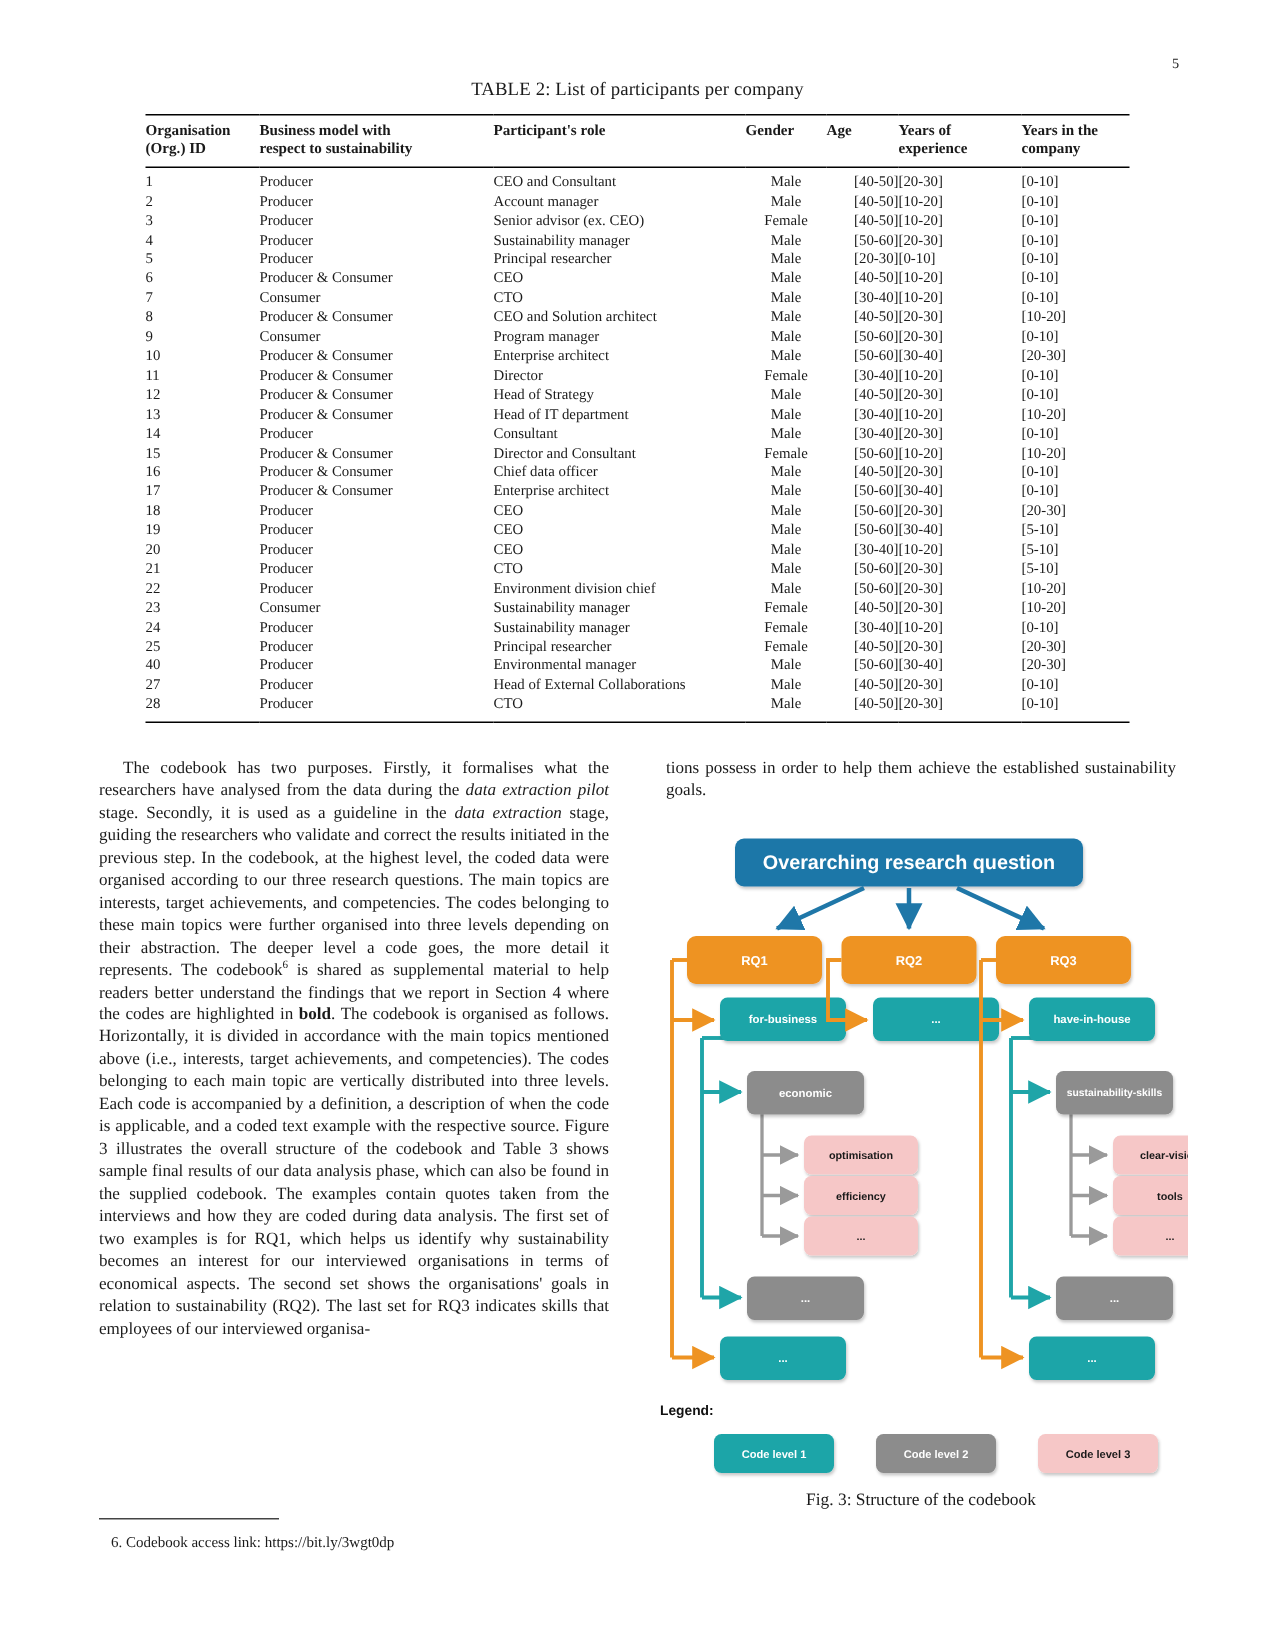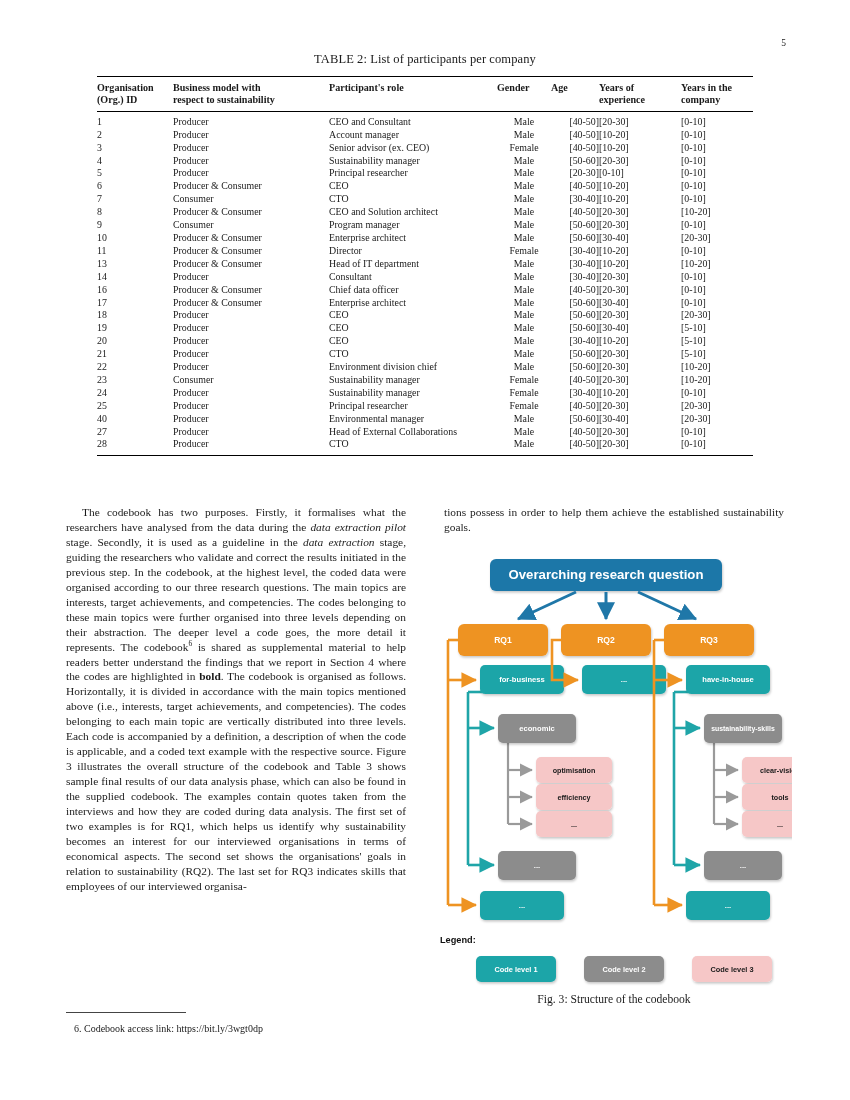--- a/index.html
+++ b/index.html
@@ -234,36 +234,54 @@
           <tr>
             <td class="c0">11</td>
             <td class="c1">Producer &amp; Consumer</td>
             <td class="c2">Director</td>
             <td class="c3">Female</td>
             <td class="c4">[30-40]</td>
             <td class="c5">[10-20]</td>
             <td class="c6">[0-10]</td>
           </tr>
           <tr>
+            <td class="c0">12</td>
+            <td class="c1">Producer &amp; Consumer</td>
+            <td class="c2">Head of Strategy</td>
+            <td class="c3">Male</td>
+            <td class="c4">[40-50]</td>
+            <td class="c5">[20-30]</td>
+            <td class="c6">[0-10]</td>
+          </tr>
+          <tr>
             <td class="c0">13</td>
             <td class="c1">Producer &amp; Consumer</td>
             <td class="c2">Head of IT department</td>
             <td class="c3">Male</td>
             <td class="c4">[30-40]</td>
             <td class="c5">[10-20]</td>
             <td class="c6">[10-20]</td>
           </tr>
           <tr>
             <td class="c0">14</td>
             <td class="c1">Producer</td>
             <td class="c2">Consultant</td>
             <td class="c3">Male</td>
             <td class="c4">[30-40]</td>
             <td class="c5">[20-30]</td>
             <td class="c6">[0-10]</td>
+          </tr>
+          <tr>
+            <td class="c0">15</td>
+            <td class="c1">Producer &amp; Consumer</td>
+            <td class="c2">Director and Consultant</td>
+            <td class="c3">Female</td>
+            <td class="c4">[50-60]</td>
+            <td class="c5">[10-20]</td>
+            <td class="c6">[10-20]</td>
           </tr>
           <tr>
             <td class="c0">16</td>
             <td class="c1">Producer &amp; Consumer</td>
             <td class="c2">Chief data officer</td>
             <td class="c3">Male</td>
             <td class="c4">[40-50]</td>
             <td class="c5">[20-30]</td>
             <td class="c6">[0-10]</td>
           </tr>

